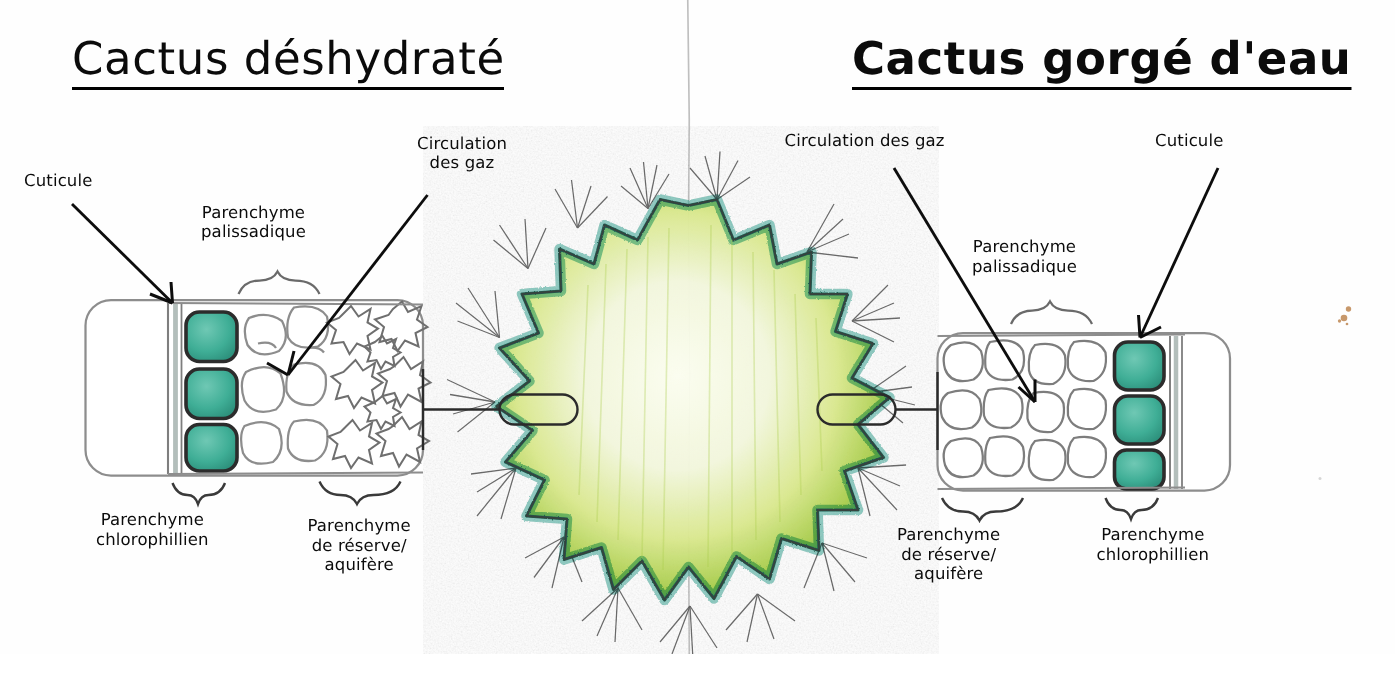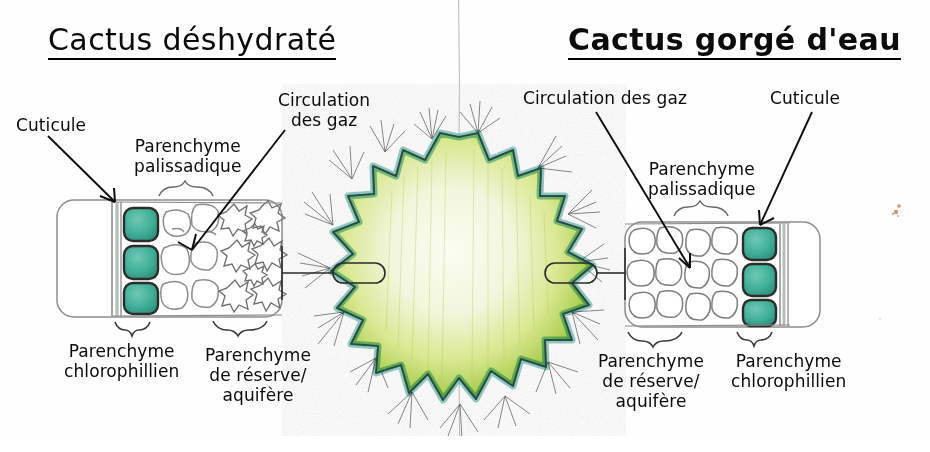--- a/index.html
+++ b/index.html
@@ -33,21 +33,21 @@
     letter-spacing: 0.1px;
   }
   .title {
     font-size: 30px;
     font-weight: 500;
     letter-spacing: 0.4px;
     border-bottom: 2.6px solid #000;
     padding-bottom: 1px;
   }
   .annot {
-    font-size: 17px;
+    font-size: 11px;
   }
   .annot-c {
     text-align: center;
   }
 </style>
 </head>
 <body>
 
 <div id="stage">
 

